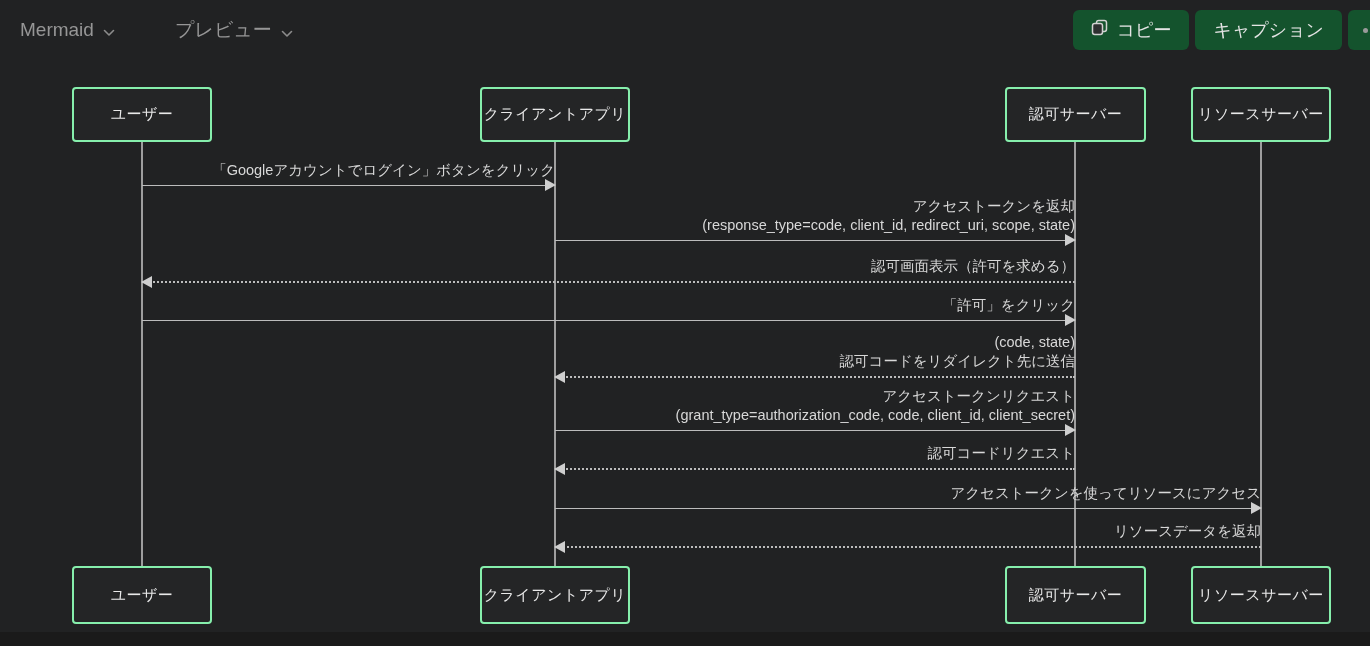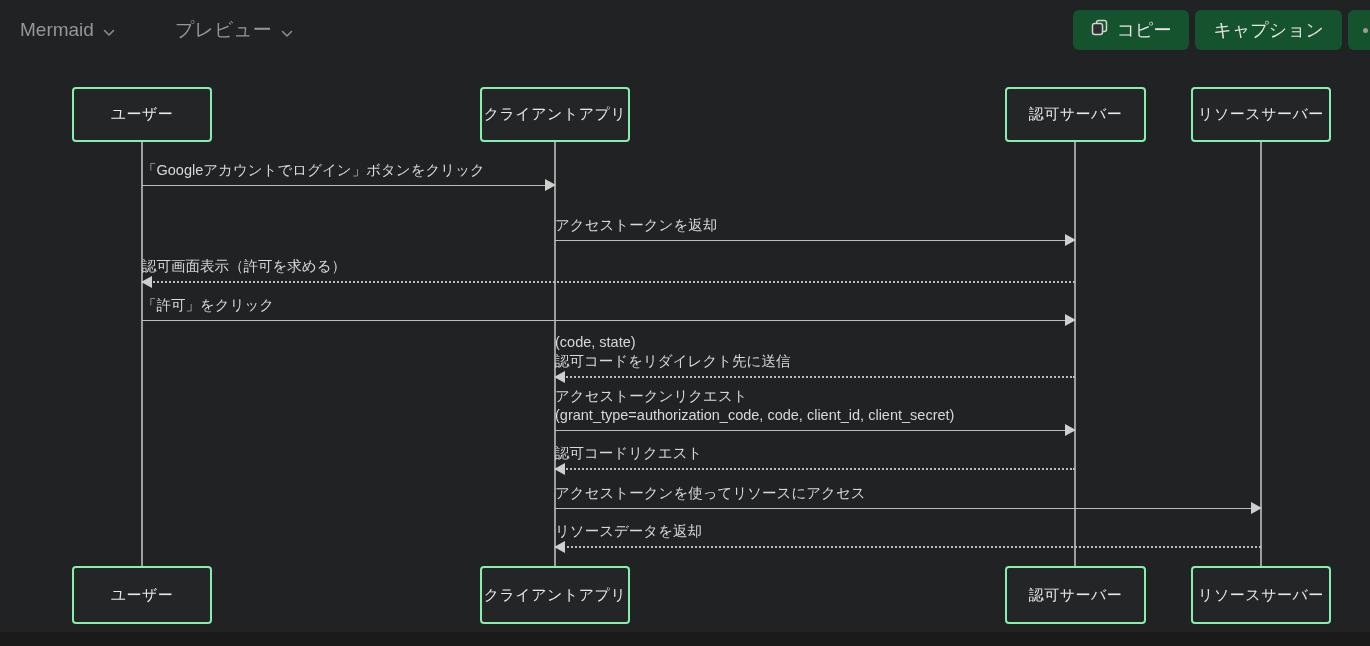--- a/index.html
+++ b/index.html
@@ -28,21 +28,21 @@
   
   .actor{
     position:absolute;box-sizing:border-box;background:#242526;
     border:2px solid #86efac;border-radius:4px;
     display:flex;align-items:center;justify-content:center;
     color:#e9e9e9;font-size:15px;letter-spacing:.5px;
   }
   .lifeline{position:absolute;width:2px;background:#9e9e9e;}
 
   .message{position:absolute;height:0;}
-  .labels{position:absolute;left:0;right:0;bottom:5px;text-align:left;
+  .labels{position:absolute;left:0;right:0;bottom:5px;text-align:right;
           color:#d8d8d8;font-size:14.5px;line-height:19px;white-space:nowrap;margin-top:12px;}
   .arrow{position:absolute;left:0;right:0;top:0;}
   .line-solid  .arrow{border-top:1.6px solid #bcbcbc;}
   .line-dotted .arrow{border-top:2px dotted #bcbcbc;}
   .head{position:absolute;width:0;height:0;top:-7px;
         border-top:6px solid transparent;border-bottom:6px solid transparent;}
   .dir-right .head{right:-1px;border-left:11px solid #cfcfcf;}
   .dir-left  .head{left:-1px;border-right:11px solid #cfcfcf;}
 </style>
 </head>
@@ -122,20 +122,21 @@
         <div>「Googleアカウントでログイン」ボタンをクリック</div>
       </div>
     <div class="arrow">
         <span class="head"></span>
       </div>
   </div>
 
   <div class="message dir-right line-solid" style="left:555px;width:520px;top:240px;">
     <div class="labels">
       <div>アクセストークンを返却</div>
+      <div>(response_type=code, client_id, redirect_uri, scope, state)</div>
     </div>
     <div class="arrow">
         <span class="head"></span>
       </div>
   </div>
 
   <div class="message dir-left line-dotted" style="left:142px;width:933px;top:281px;">
     <div class="labels">
         <div>認可画面表示（許可を求める）</div>
       </div>

